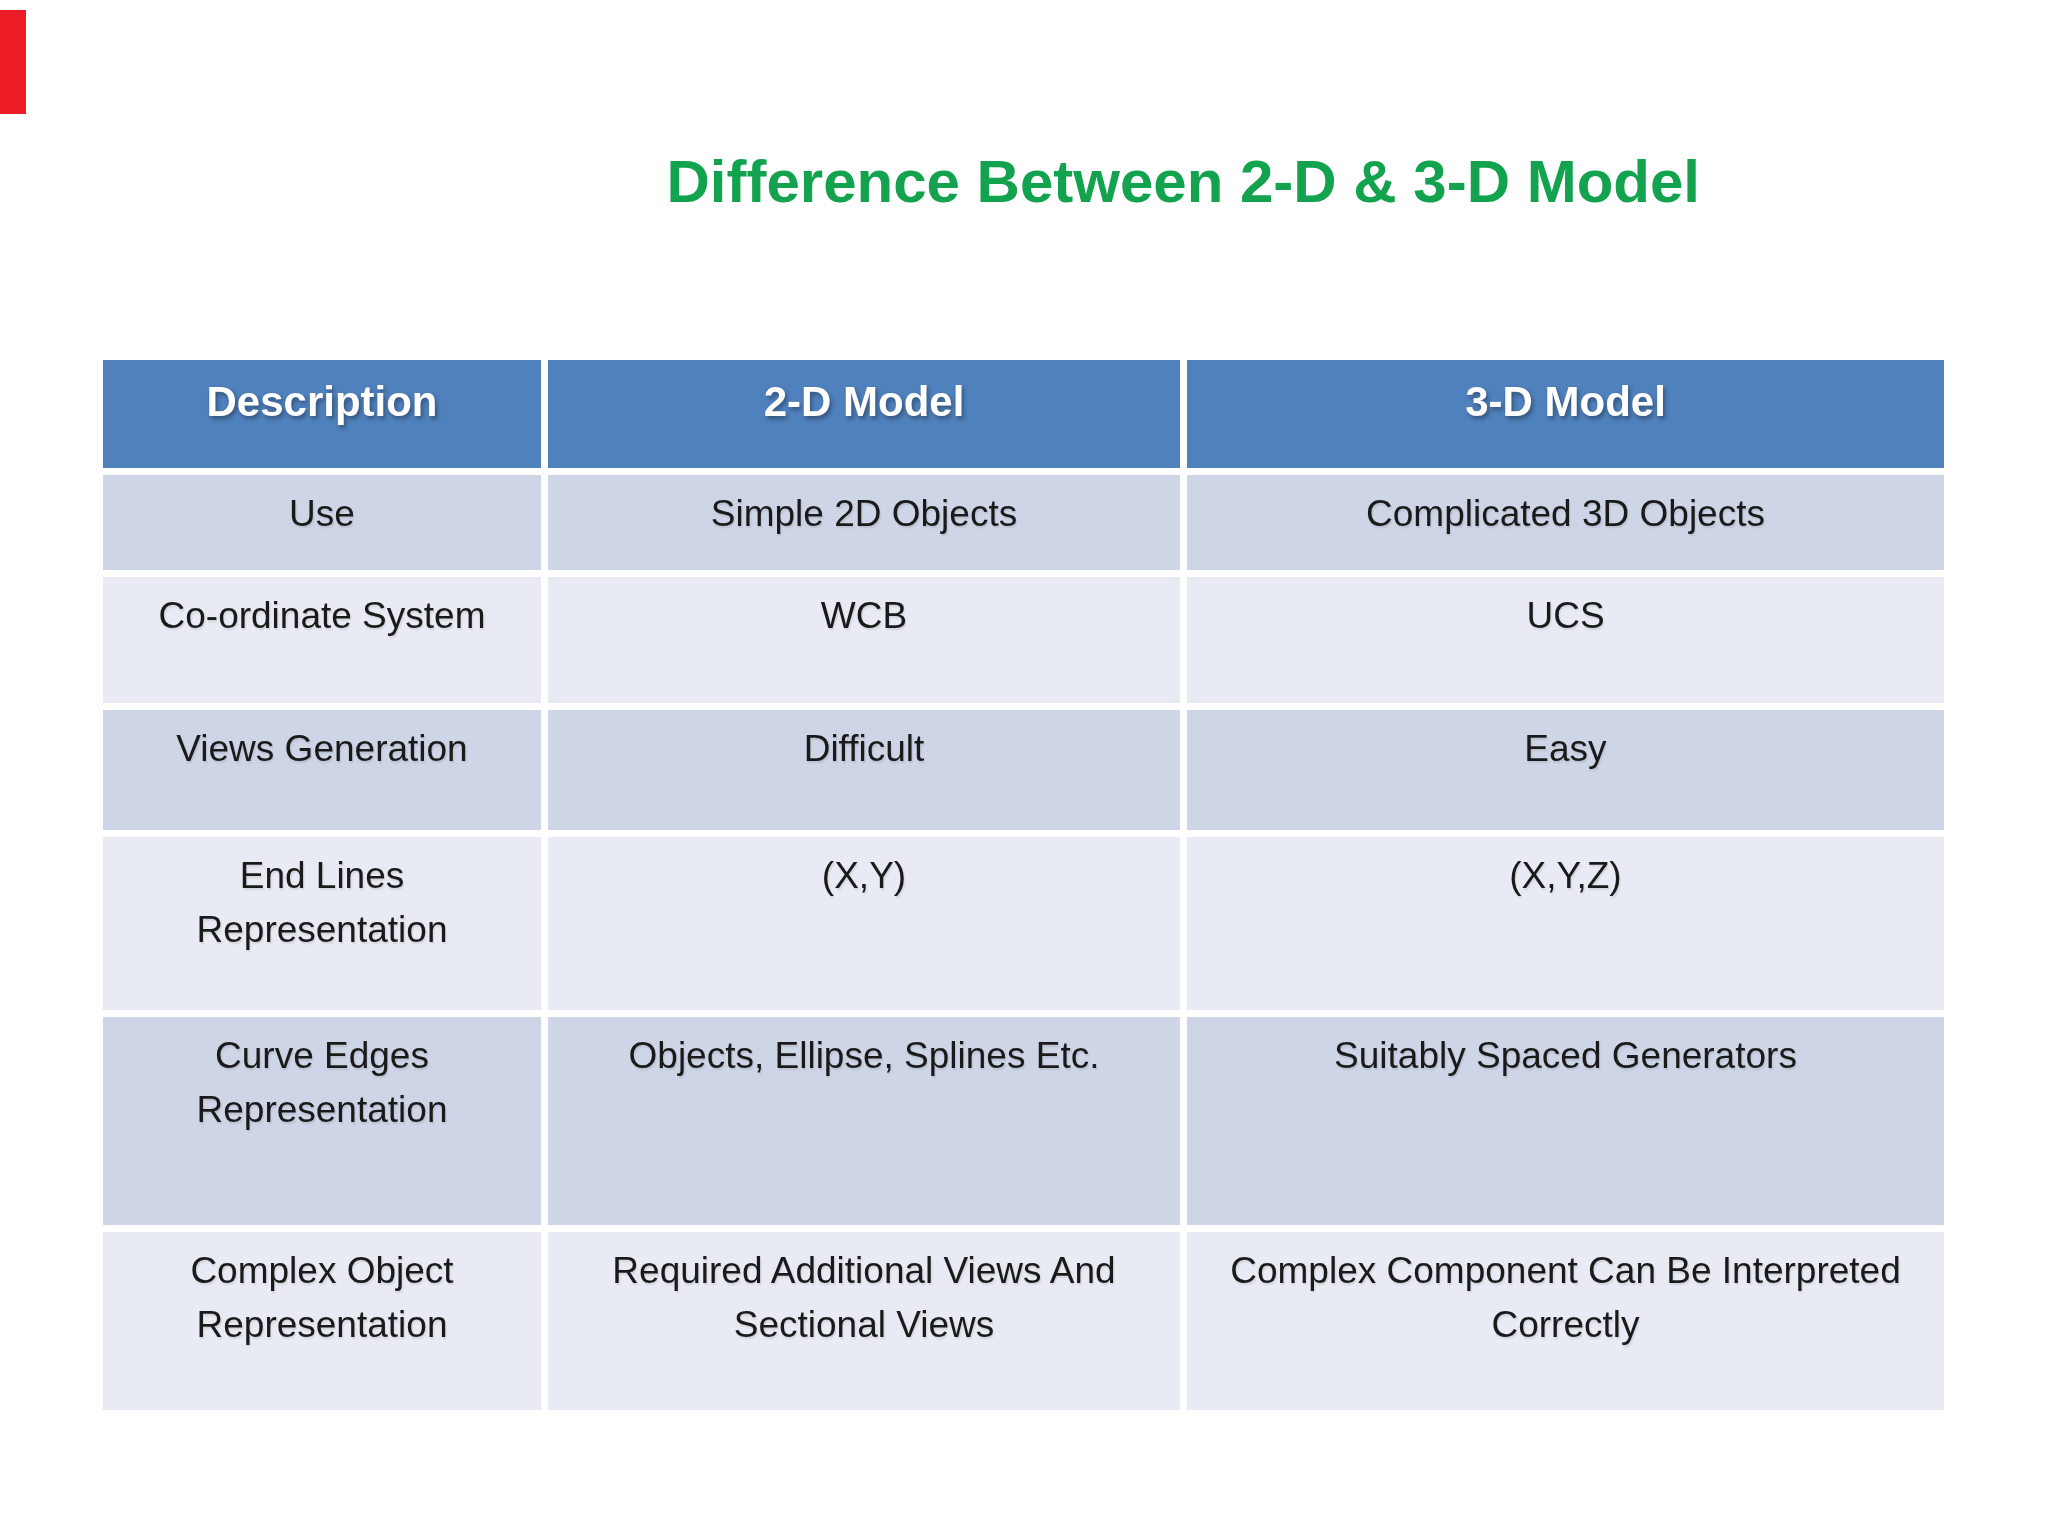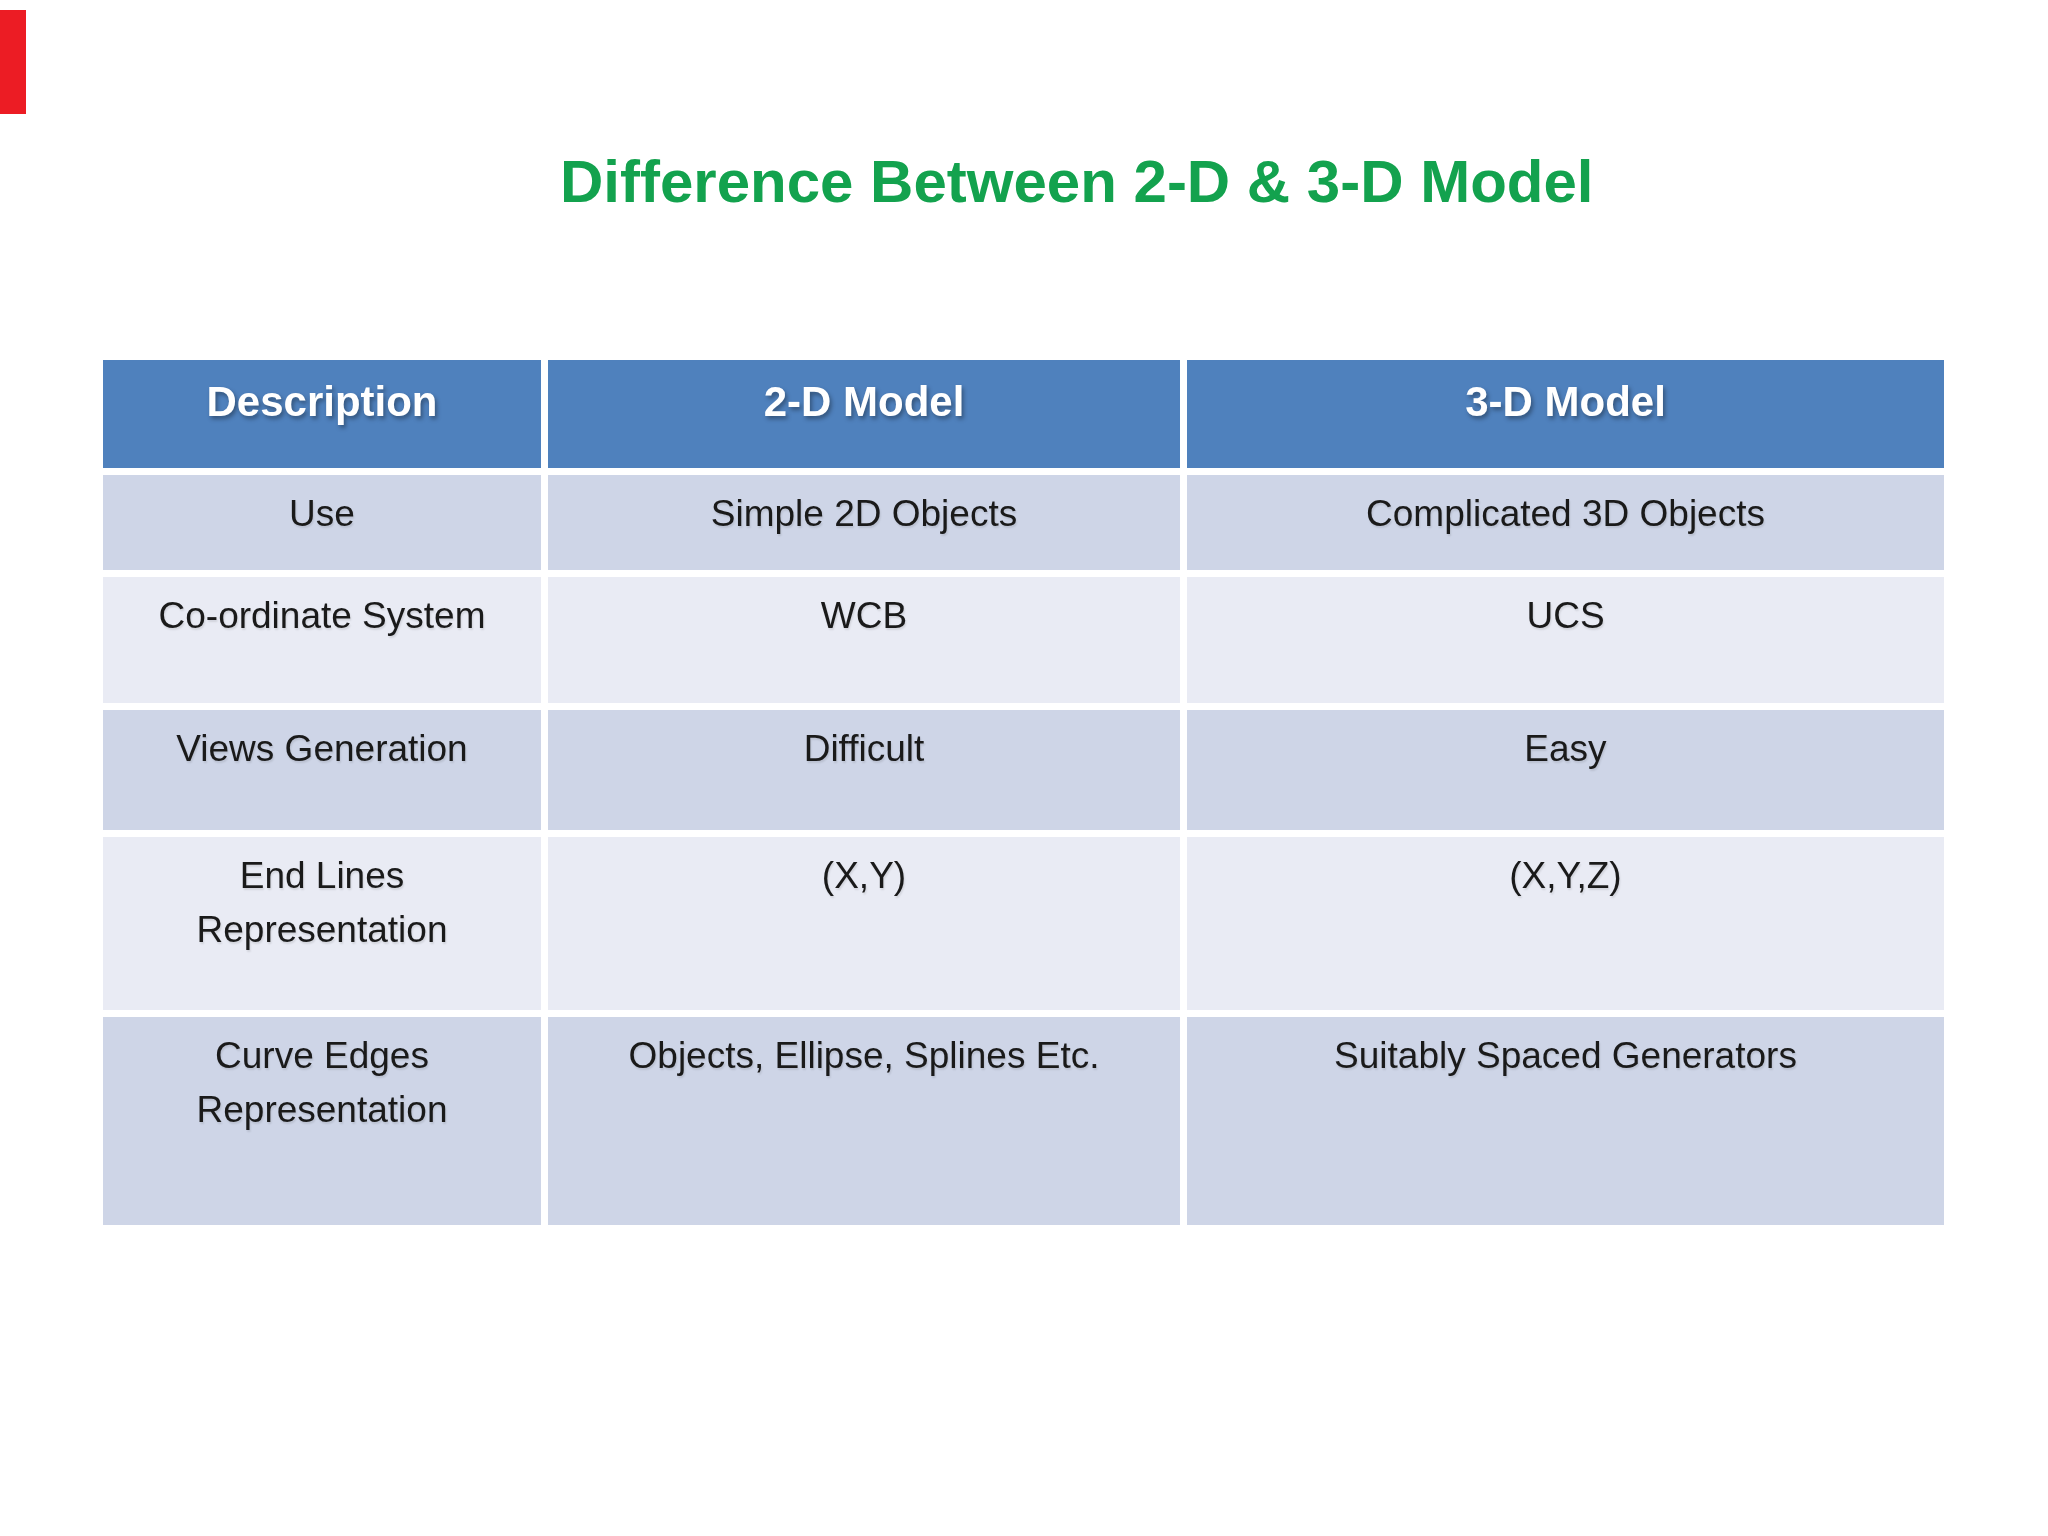--- a/index.html
+++ b/index.html
@@ -15,21 +15,21 @@
     position:absolute;
     left:0;top:10px;
     width:26px;height:104px;
     background:#ec1c24;
   }
   .title{
     position:absolute;
     left:560px;top:146px;
     width:1140px;
     margin:0;
-    text-align:left;
+    text-align:right;
     font-size:60px;
     font-weight:bold;
     line-height:1.2;
     color:#13a24e;
   }
   table.cmp{
     position:absolute;
     left:96px;top:353px;
     width:1855px;
     border-collapse:separate;
@@ -111,16 +111,21 @@
       <tr class="r4 band-light">
         <td>End Lines Representation</td>
         <td>(X,Y)</td>
         <td>(X,Y,Z)</td>
       </tr>
       <tr class="r5 band-dark">
         <td>Curve Edges Representation</td>
         <td>Objects, Ellipse, Splines Etc.</td>
         <td>Suitably Spaced Generators</td>
       </tr>
+      <tr class="r6 band-light">
+        <td>Complex Object Representation</td>
+        <td>Required Additional Views And Sectional Views</td>
+        <td>Complex Component Can Be Interpreted Correctly</td>
+      </tr>
     </tbody>
   </table>
 
 </div>
 
 </body></html>

